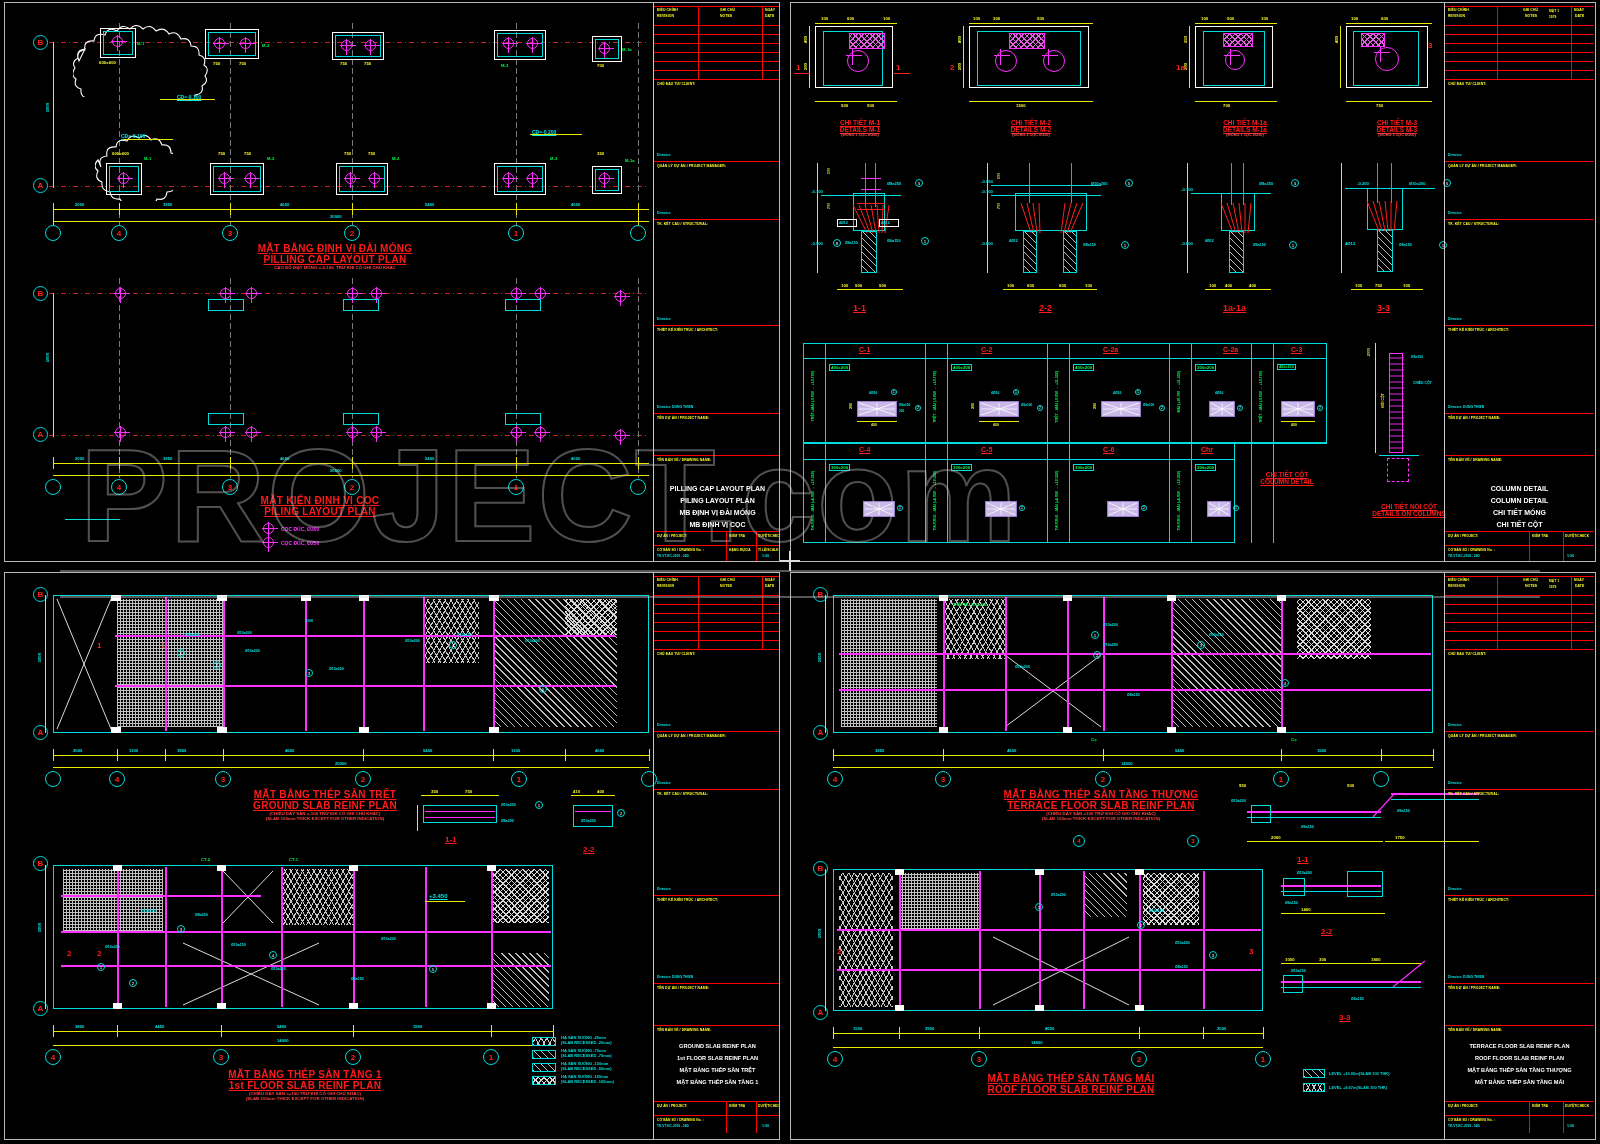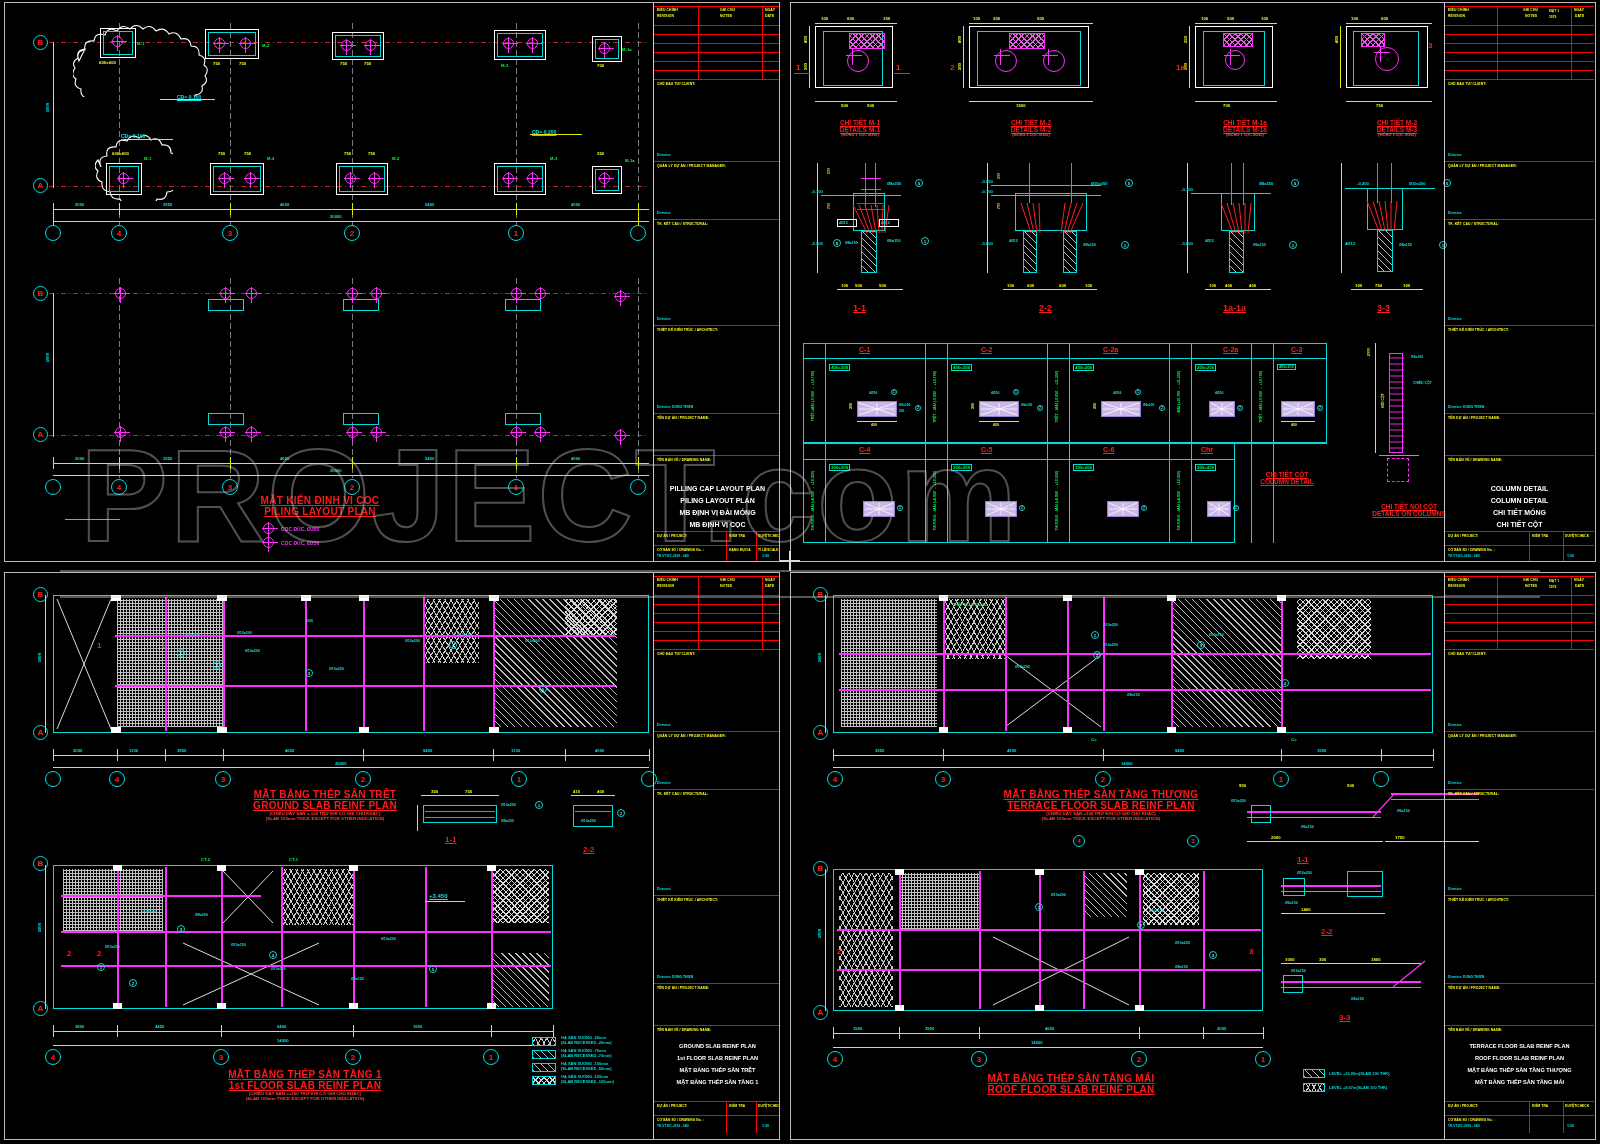--- a/index.html
+++ b/index.html
@@ -212,20 +212,25 @@
     <div class="lblC" style="left:566px;top:199px">4000</div>
     <div class="lblC" style="left:325px;top:211px">20000</div>
 
     <div class="gridbub" style="left:40px;top:222px"></div>
     <div class="gridbub" style="left:106px;top:222px">4</div>
     <div class="gridbub" style="left:217px;top:222px">3</div>
     <div class="gridbub" style="left:339px;top:222px">2</div>
     <div class="gridbub" style="left:503px;top:222px">1</div>
     <div class="gridbub" style="left:625px;top:222px"></div>
 
+    <div class="dtitle" style="left:140px;top:240px;width:380px">
+      <div class="l1">MẶT BẰNG ĐỊNH VỊ ĐÀI MÓNG</div>
+      <div class="l2">PILLING CAP LAYOUT PLAN</div>
+      <div class="l3">CAO ĐỘ MẶT MÓNG =-0.100, TRỪ KHI CÓ GHI CHÚ KHÁC</div>
+    </div>
 
     <div class="gridbubR" style="left:28px;top:283px">B</div>
     <div class="gridbubR" style="left:28px;top:424px">A</div>
     <div class="cl" style="left:44px;top:290px;width:600px;"></div>
     <div class="cl" style="left:44px;top:432px;width:600px;"></div>
     <div class="vY" style="left:48px;top:290px;height:144px"></div>
     <div class="lblC" style="left:40px;top:350px;writing-mode:vertical-rl;transform:rotate(180deg)">5000</div>
     <div class="clg" style="left:114px;top:275px;height:200px"></div>
     <div class="clg" style="left:225px;top:275px;height:200px"></div>
     <div class="clg" style="left:347px;top:275px;height:200px"></div>

